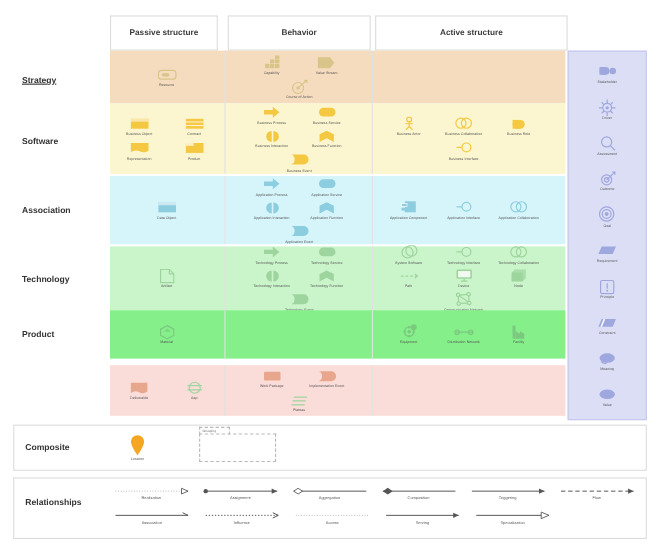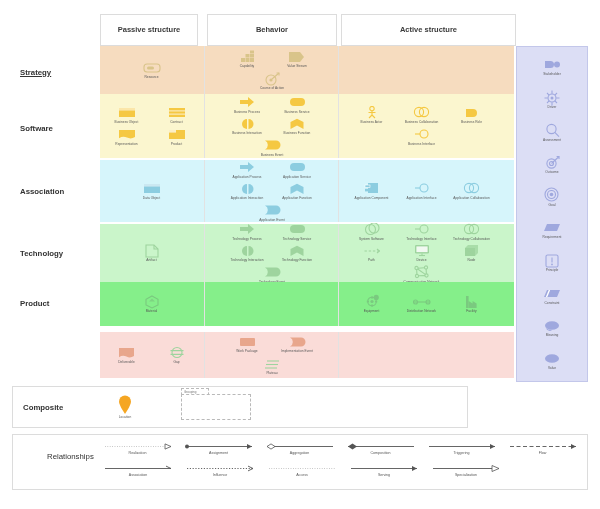--- a/index.html
+++ b/index.html
@@ -50,38 +50,38 @@
   .motcol{
     position:absolute;right:0;top:0;width:72px;bottom:0;
     background:#dcdef5;border:1px solid #c3c7ea;box-sizing:border-box;
     display:flex;flex-direction:column;align-items:center;justify-content:space-around;
     padding:4px 0;
   }
   .motcol .item{width:62px;}
 
   
   .composite{
-    position:absolute;left:12px;top:386px;width:456px;height:42px;
+    position:absolute;left:12px;top:386px;width:576px;height:42px;
     border:1px solid #dcdcdc;background:#fff;box-sizing:border-box;
   }
   .composite .lbl{position:absolute;left:10px;top:50%;transform:translateY(-50%);
     font-size:7.8px;font-weight:bold;color:#333;}
   .composite .items{position:absolute;left:90px;top:0;bottom:0;right:6px;
     display:flex;align-items:center;gap:34px;}
   .grouping{width:68px;height:24px;border:1px dashed #b9b9b9;position:relative;}
   .grouping .tab{position:absolute;left:-1px;top:-7px;width:28px;height:7px;
     border:1px dashed #b9b9b9;border-bottom:none;box-sizing:border-box;}
   .grouping .tab span{font-size:3px;color:#777;padding-left:2px;line-height:7px;display:block;}
 
   
   .rels{
     position:absolute;left:12px;top:434px;width:576px;height:56px;
     border:1px solid #dcdcdc;background:#fff;box-sizing:border-box;
   }
-  .rels .lbl{position:absolute;left:10px;top:17px;font-size:7.8px;font-weight:normal;color:#333;margin-left:24px;}
+  .rels .lbl{position:absolute;left:10px;top:17px;font-size:7.8px;font-weight:bold;color:#333;}
   .relgrid{position:absolute;left:84px;top:6px;right:4px;bottom:4px;}
   .relrow{display:flex;align-items:flex-start;height:22px;}
   .rel{width:82px;display:flex;flex-direction:column;align-items:center;}
   .rel .gl{height:10px;display:flex;align-items:center;justify-content:center;}
   .rel .cap{font-size:3.6px;color:#555;margin-top:1px;text-align:center;line-height:1.1;}
 </style>
 </head>
 <body>
 
 <div class="page">

